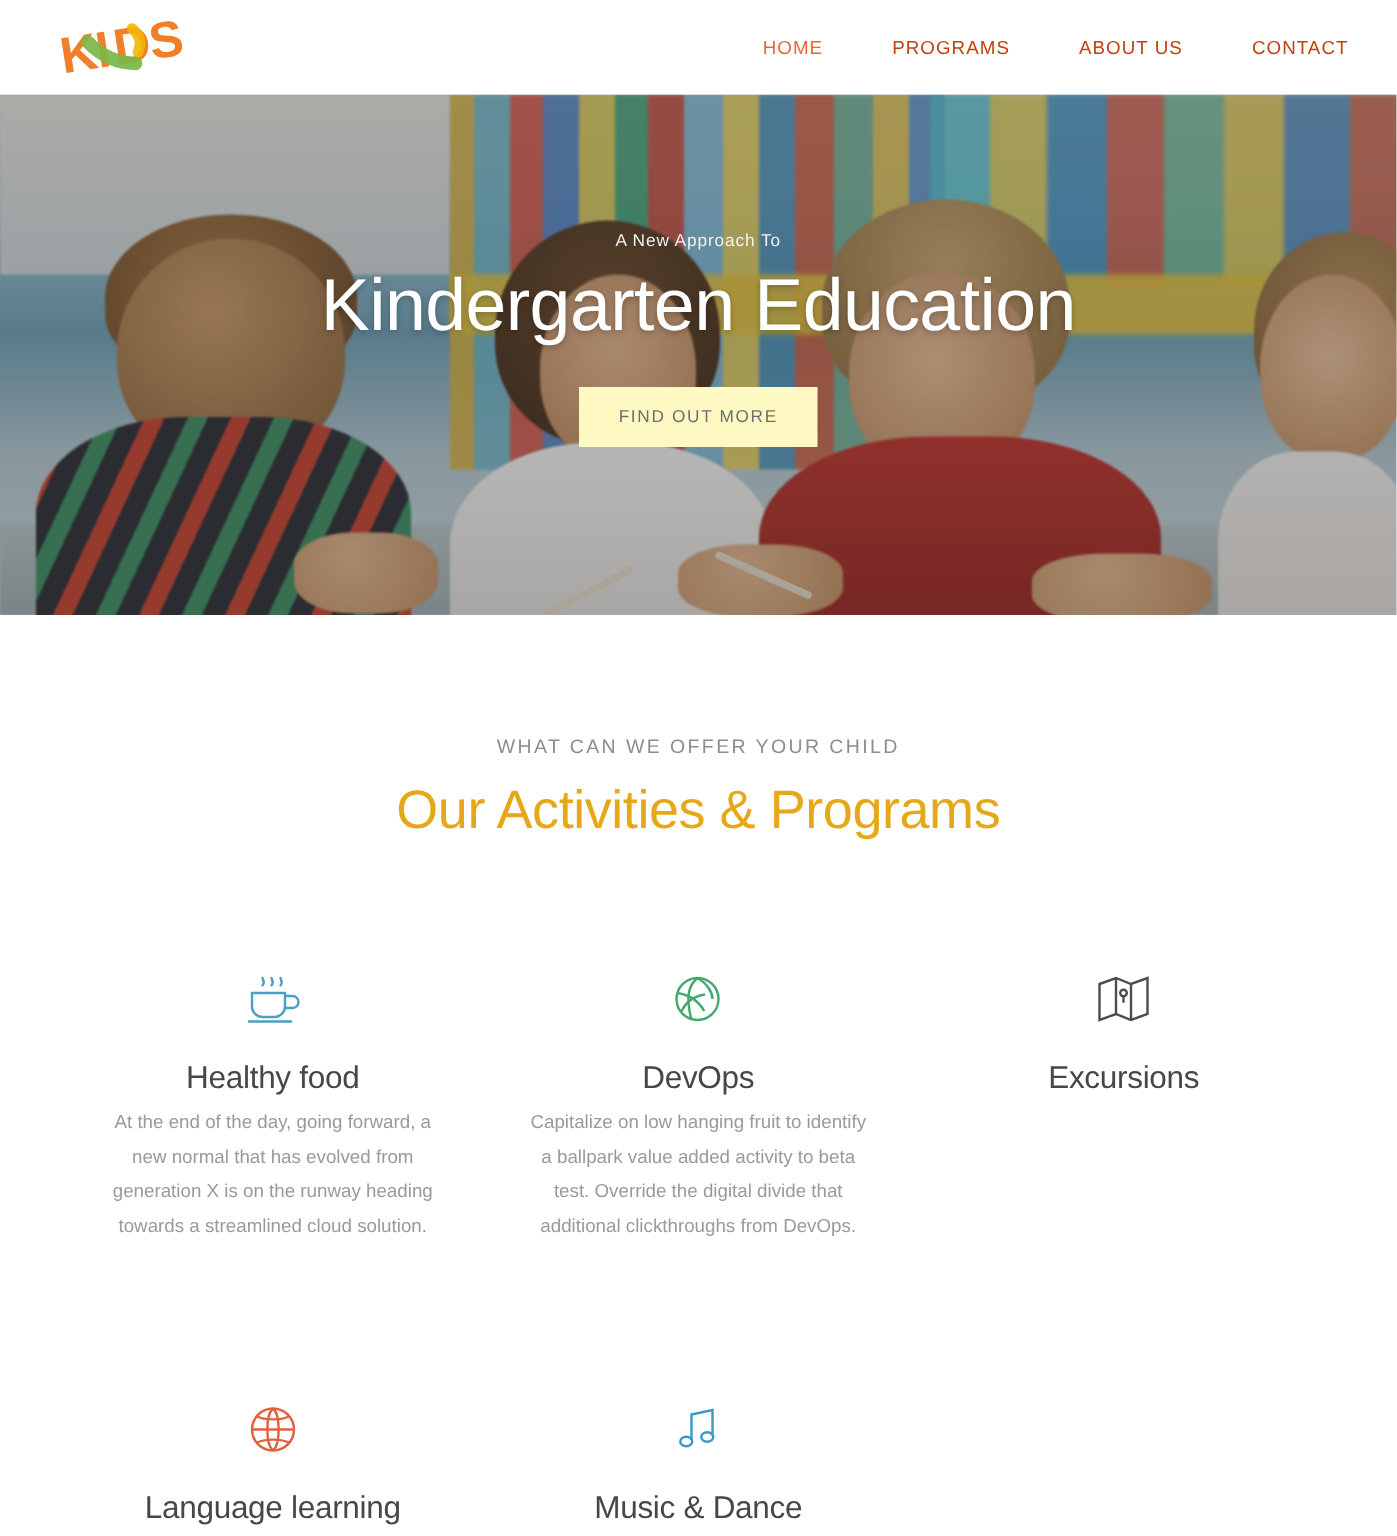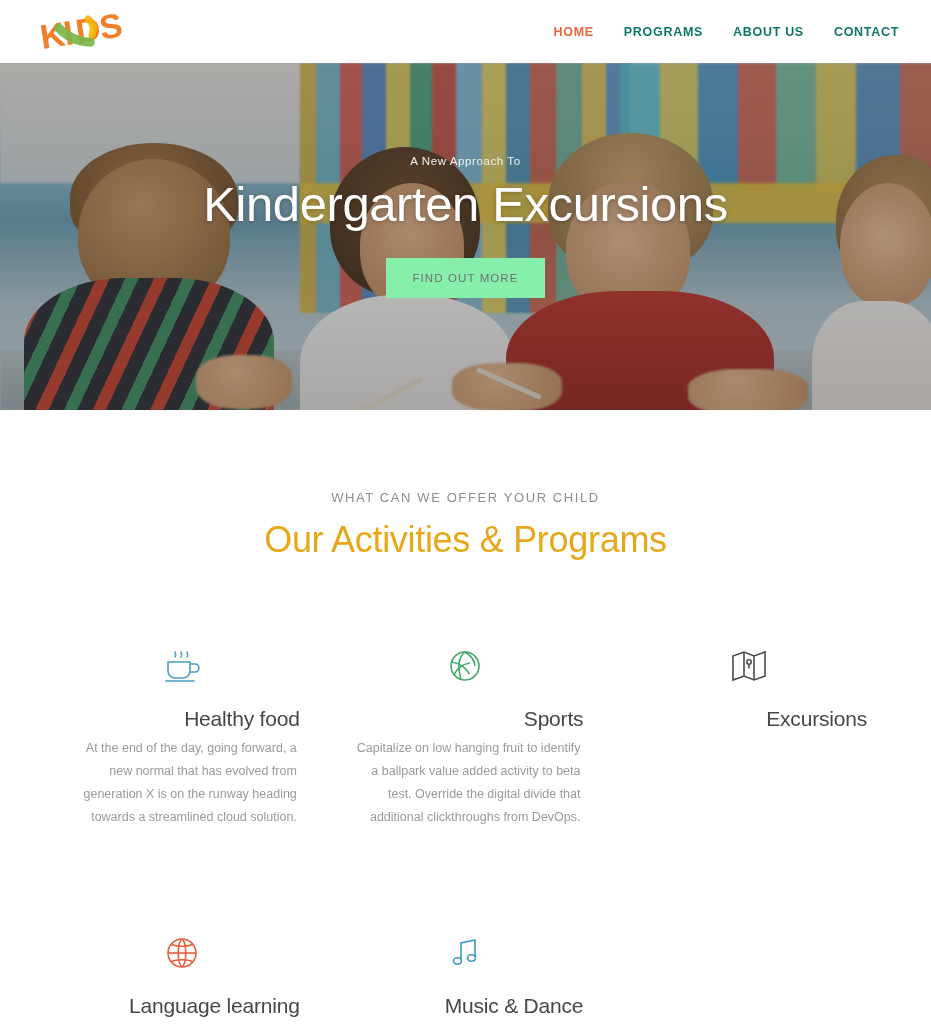--- a/index.html
+++ b/index.html
@@ -26,27 +26,26 @@
     display: flex;
     align-items: center;
     height: 46px;
     user-select: none;
   }
   .logo svg { display: block; }
 
   .main-nav {
     display: flex;
     align-items: center;
-    gap: 30px;
-    font-weight: bold;
+    gap: 46px;
   }
   .nav-link {
     font-size: 12.5px;
     letter-spacing: 0.7px;
-    color: #0f766e;
+    color: #c2410c;
     text-decoration: none;
     text-transform: uppercase;
     font-family: "Liberation Sans", sans-serif;
     white-space: nowrap;
   }
   .nav-link.active { color: #e8663d; }
 
   
   .hero {
     position: relative;
@@ -141,21 +140,21 @@
   .hero-title {
     font-size: 49px;
     font-weight: 400;
     letter-spacing: -0.4px;
     line-height: 1.05;
     text-shadow: 0 1px 4px rgba(0,0,0,.25);
   }
   .hero-btn {
     display: inline-block;
     margin-top: 28px;
-    background: #86efac;
+    background: #fef9c3;
     color: #6e6e6e;
     border: none;
     padding: 14px 26px;
     font-size: 11.5px;
     letter-spacing: 1.1px;
     text-transform: uppercase;
     cursor: pointer;
     font-family: "Liberation Sans", sans-serif;
   }
 
@@ -180,21 +179,21 @@
     letter-spacing: -0.3px;
   }
 
   .cards {
     margin-top: 82px;
     display: grid;
     grid-template-columns: repeat(3, 1fr);
     row-gap: 100px;
     padding: 0 40px;
   }
-  .card { text-align: right; padding: 0 24px; }
+  .card { text-align: center; padding: 0 24px; }
   .card-icon { height: 46px; display: flex; align-items: center; justify-content: center; }
   .card-title {
     margin-top: 18px;
     font-size: 21px;
     font-weight: 400;
     color: #474747;
     letter-spacing: -0.2px;
   }
   .card-text {
     margin: 6px auto 0;
@@ -254,21 +253,21 @@
     <div class="arm a1"></div>
     <div class="arm a2"></div>
     <div class="arm a3"></div>
     <div class="stick s1"></div>
     <div class="stick s2"></div>
   </div>
   <div class="hero-overlay"></div>
 
   <div class="hero-content">
     <div class="hero-kicker">A New Approach To</div>
-    <h1 class="hero-title">Kindergarten Excursions</h1>
+    <h1 class="hero-title">Kindergarten Education</h1>
     <button class="hero-btn">FIND OUT MORE</button>
   </div>
 </section>
 
 <section class="activities">
   <div class="sec-kicker">WHAT CAN WE OFFER YOUR CHILD</div>
   <h2 class="sec-title">Our Activities &amp; Programs</h2>
 
   <div class="cards">
 
@@ -288,21 +287,21 @@
     <div class="card">
       <div class="card-icon">
         <svg width="40" height="40" viewBox="0 0 40 40" fill="none" stroke="#43a86b" stroke-width="1.6">
           <circle cx="20" cy="20" r="14"></circle>
           <path d="M20 6c-6 5-8 12-4 28"></path>
           <path d="M20 6c7 4 10 10 10 14"></path>
           <path d="M6.5 16c7 1 14 5 18 12"></path>
           <path d="M9 29c3-7 9-11 16-12"></path>
         </svg>
       </div>
-      <h3 class="card-title">Sports</h3>
+      <h3 class="card-title">DevOps</h3>
       <p class="card-text">Capitalize on low hanging fruit to identify a ballpark value added activity to beta test. Override the digital divide that additional clickthroughs from DevOps.</p>
     </div>
 
 
     <div class="card">
       <div class="card-icon">
         <svg width="40" height="38" viewBox="0 0 40 38" fill="none" stroke="#4c4c4c" stroke-width="1.6">
           <path d="M4 9l11-4 10 4 11-4v24l-11 4-10-4-11 4z"></path>
           <path d="M15 5v24M25 9v24"></path>
           <circle cx="20" cy="15" r="2.2"></circle>

